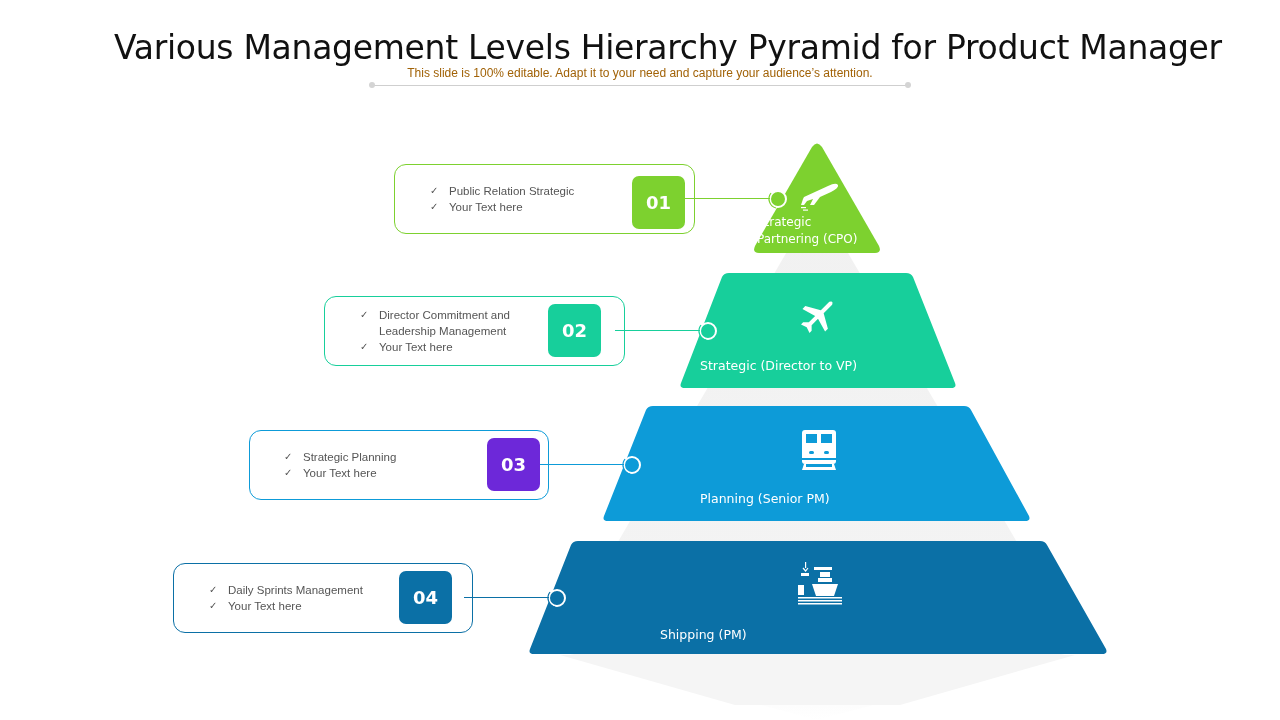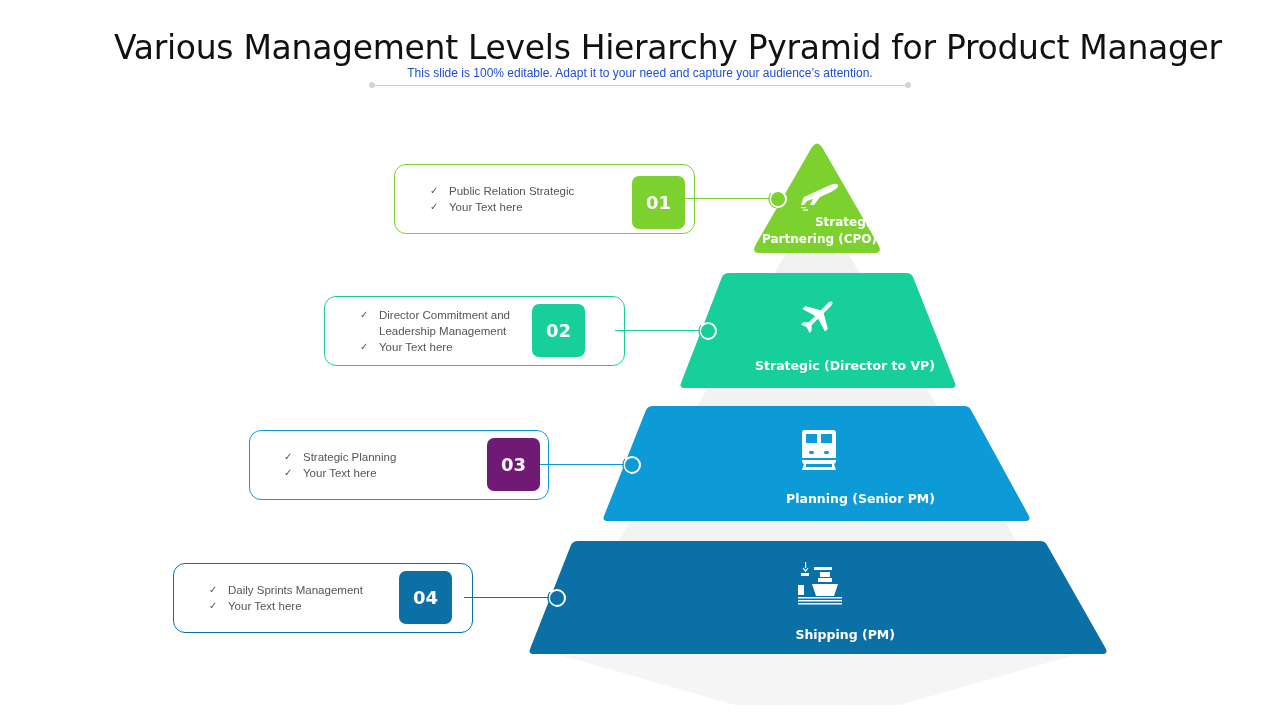--- a/index.html
+++ b/index.html
@@ -1,28 +1,28 @@
 <!DOCTYPE html>
 <html><head>
 <meta charset="utf-8">
 <style>
   html, body { margin:0; padding:0; background:#ffffff; }
   body { width:1280px; height:720px; position:relative; overflow:hidden; font-family:"DejaVu Sans", sans-serif; }
   .title { position:absolute; left:0; top:28px; width:1280px; text-align:center; font-family:"DejaVu Sans", sans-serif; font-size:33px; color:#111; letter-spacing:-0.3px;padding-left:28px; }
-  .subtitle { position:absolute; left:0; top:66px; width:1280px; text-align:center; font-family:"Liberation Sans", sans-serif; font-size:12px; color:#1d4ed8; }
+  .subtitle { position:absolute; left:0; top:66px; width:1280px; text-align:center; font-family:"Liberation Sans", sans-serif; font-size:12px; color:#a16207; }
   .sub-line { position:absolute; left:372px; top:85px; width:536px; height:1px; background:#cfcfcf; }
   .sub-dot { position:absolute; top:82px; width:6px; height:6px; border-radius:50%; background:#d4d4d4; }
   svg.pyr { position:absolute; left:0; top:0; }
   .box { position:absolute; background:#fff; border:1px solid; border-radius:12px; box-sizing:border-box; }
   .bullets { position:absolute; font-family:"Liberation Sans", sans-serif; font-size:11.5px; color:#555; line-height:16px; }
   .bullet { position:relative; padding-left:19px; }
   .bullet .chk { position:absolute; left:0; top:0; color:#555; font-size:10px; }
   .num { position:absolute; width:53px; height:53px; border-radius:7px; color:#fff; font-family:"DejaVu Sans", sans-serif; font-weight:bold; font-size:18px; display:flex; align-items:center; justify-content:center; }
   .conn { position:absolute; height:1px; }
-  .lvl-label { position:absolute; text-align:right; color:#fff; font-family:"DejaVu Sans", sans-serif; font-weight:bold; font-size:12.5px; line-height:17px; }
+  .lvl-label { position:absolute; text-align:left; color:#fff; font-family:"DejaVu Sans", sans-serif; font-weight:normal; font-size:12.5px; line-height:17px; }
 </style>
 </head>
 <body>
 
 <div class="title">Various Management Levels Hierarchy Pyramid for Product Manager</div>
 <div class="subtitle">This slide is 100% editable. Adapt it to your need and capture your audience’s attention.</div>
 <div class="sub-line"></div>
 <div class="sub-dot" style="left:369px;"></div>
 <div class="sub-dot" style="left:905px;"></div>
 
@@ -110,30 +110,30 @@
   <div>Strategic</div>
   <div>Partnering (CPO)</div>
 </div>
 
 <div class="box" style="left:324px; top:296px; width:301px; height:70px; border-color:#17cf9b;"></div>
 <div class="bullets" style="left:360px; top:307px;">
   <div class="bullet"><span class="chk">✓</span><span>Director Commitment  and</span></div>
   <div class="bullet"><span>Leadership Management</span></div>
   <div class="bullet"><span class="chk">✓</span><span>Your Text  here</span></div>
 </div>
-<div class="num" style="left:532px; top:304px; background:#17cf9b;">02</div>
+<div class="num" style="left:548px; top:304px; background:#17cf9b;">02</div>
 <div class="conn" style="left:615px; top:330px; width:85px; background:#17cf9b;"></div>
 <div class="lvl-label" style="left:700px; top:357px; width:235px;">Strategic (Director to VP)</div>
 
 <div class="box" style="left:249px; top:430px; width:300px; height:70px; border-color:#0d9bd8;"></div>
 <div class="bullets" style="left:284px; top:449px;">
   <div class="bullet"><span class="chk">✓</span><span>Strategic Planning</span></div>
   <div class="bullet"><span class="chk">✓</span><span>Your Text  here</span></div>
 </div>
-<div class="num" style="left:487px; top:438px; background:#701a75;">03</div>
+<div class="num" style="left:487px; top:438px; background:#6d28d9;">03</div>
 <div class="conn" style="left:540px; top:464px; width:84px; background:#0d9bd8;"></div>
 <div class="lvl-label" style="left:700px; top:490px; width:235px;">Planning (Senior PM)</div>
 
 <div class="box" style="left:173px; top:563px; width:300px; height:70px; border-color:#0b70a6;"></div>
 <div class="bullets" style="left:209px; top:582px;">
   <div class="bullet"><span class="chk">✓</span><span>Daily Sprints Management</span></div>
   <div class="bullet"><span class="chk">✓</span><span>Your Text  here</span></div>
 </div>
 <div class="num" style="left:399px; top:571px; background:#0b70a6;">04</div>
 <div class="conn" style="left:464px; top:597px; width:85px; background:#0b70a6;"></div>

